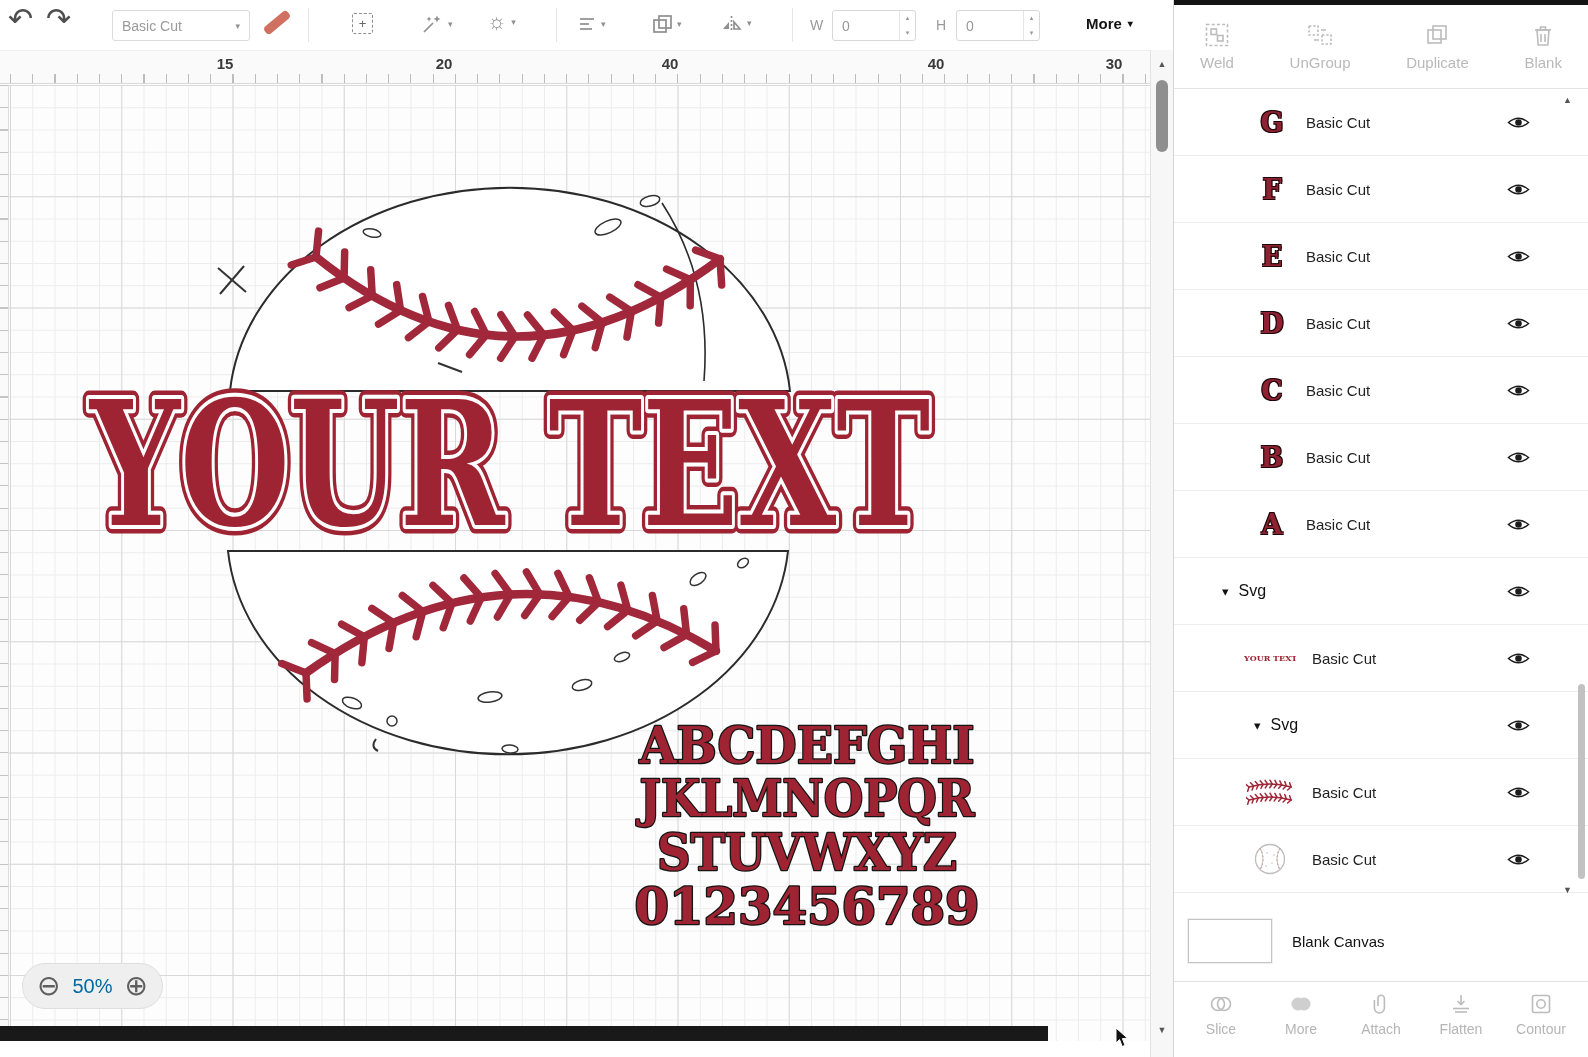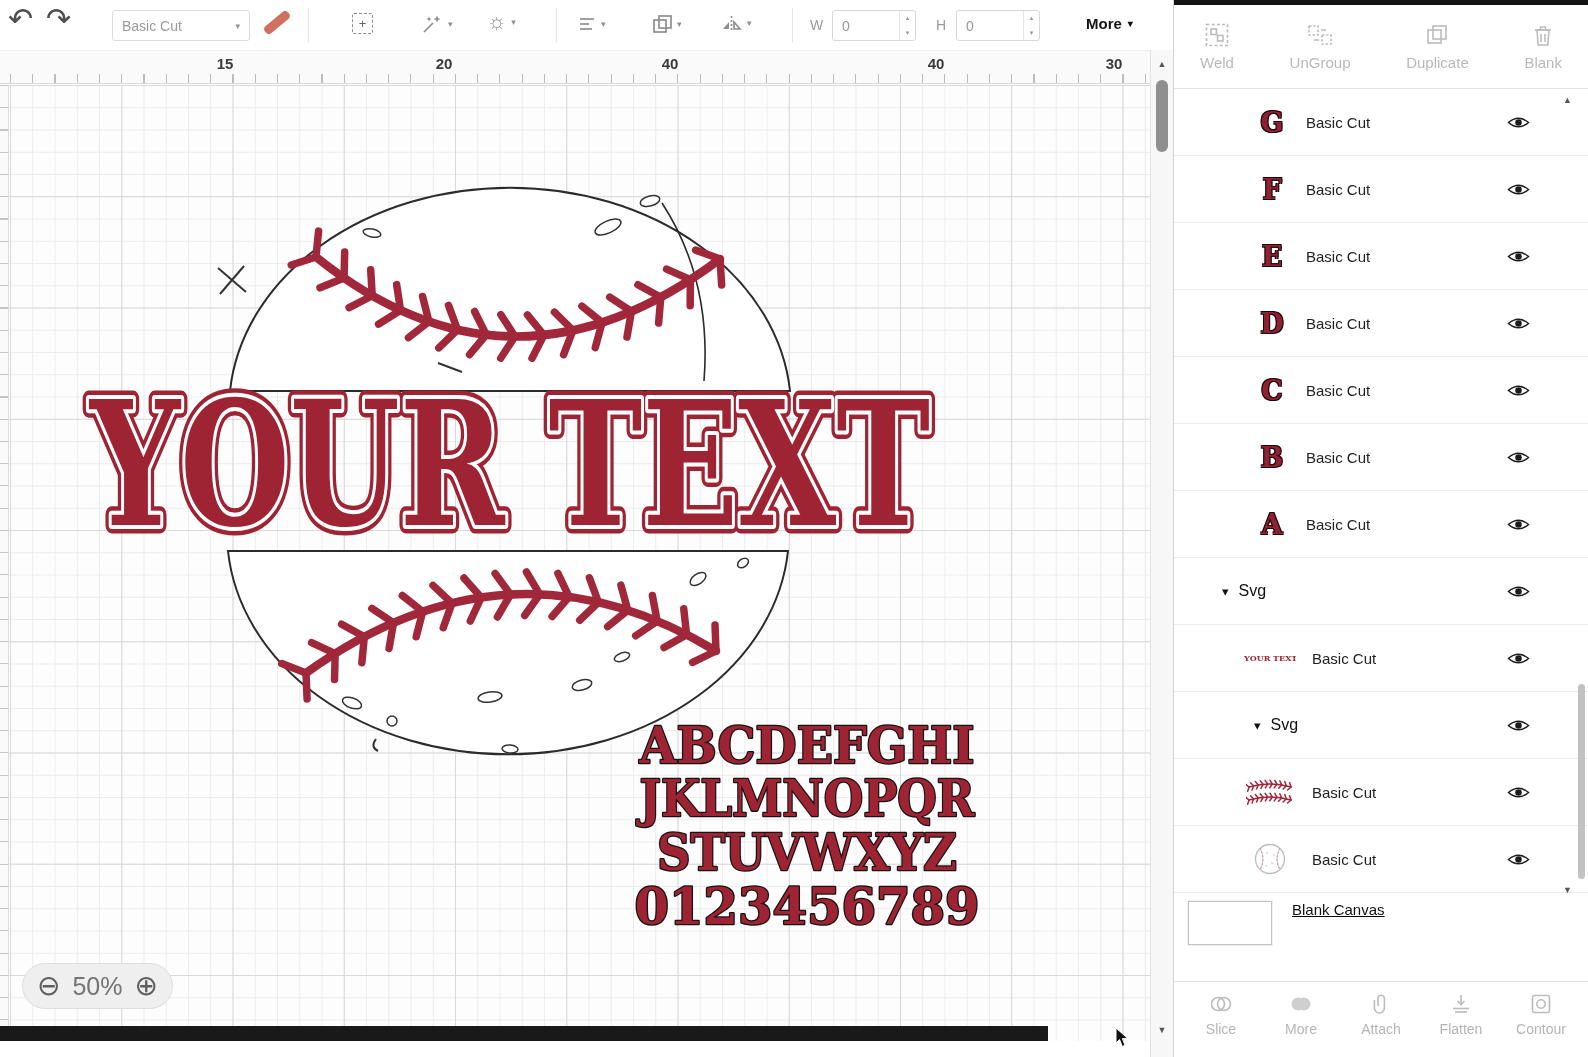--- a/index.html
+++ b/index.html
@@ -54,21 +54,21 @@
   .yt { font-family:"DejaVu Serif", serif; font-weight:700; font-size:172px; text-anchor:middle; }
   .yt-outer { fill:#9e2433; stroke:#9e2433; stroke-width:17; stroke-linejoin:round; }
   .yt-white { fill:#9e2433; stroke:#ffffff; stroke-width:8; stroke-linejoin:round; }
   .yt-fill  { fill:#9e2433; }
   .alpha { font-family:"DejaVu Serif", serif; font-weight:700; font-size:50px; text-anchor:middle;
     fill:#9e2433; stroke:#141414; stroke-width:2.6; paint-order:stroke; stroke-linejoin:round; }
   .scuff { fill:#fff; stroke:#333; stroke-width:1.5; }
   .zoom-pill { position:absolute; left:22px; bottom:32px; height:46px; border-radius:24px;
     background:#efefef; border:1px solid #dedede; display:flex; align-items:center; gap:12px; padding:0 14px; }
   .zoom-btn { font-size:28px; color:#5f5f5f; line-height:1; }
-  .zoom-label { font-size:25px; color:#737373; }
+  .zoom-label { font-size:20px; color:#0369a1; }
   .hscroll-dark { position:absolute; left:0; bottom:0; width:1048px; height:15px; background:#191919; }
   .cursor-svg { position:absolute; left:1115px; top:1027px; }
 
   
   .vscroll { position:absolute; left:1150px; top:50px; width:23px; height:1007px; background:#f7f7f7;
     border-left:1px solid #e2e2e2; }
   .vs-arrow { position:absolute; left:0; width:100%; text-align:center; font-size:9px; color:#555; }
   .vs-thumb { position:absolute; left:5px; top:30px; width:12px; height:72px; background:#8f8f8f; border-radius:6px; }
 
   
@@ -92,21 +92,21 @@
   .group-row { padding-left:48px; }
   .group-row.g2 { padding-left:80px; }
   .chev { font-size:13px; color:#111; margin-right:10px; }
   .group-label { font-size:16px; color:#111; }
   .sub { padding-left:70px; }
   .img-thumb { width:52px; display:flex; align-items:center; justify-content:center; }
   .yt-thumb { width:52px; font-family:"DejaVu Serif",serif; font-weight:700; font-size:8px;
     color:#9e2433; line-height:1; white-space:nowrap; overflow:hidden; }
   .list-arrow { position:absolute; right:16px; font-size:9px; color:#555; }
   .list-thumb { position:absolute; right:3px; top:595px; width:7px; height:195px; background:#c2c2c2; border-radius:4px; }
-  .blank-row { height:80px; display:flex; align-items:flex-start; gap:20px; padding-left:14px;text-decoration:underline; }
+  .blank-row { height:80px; display:flex; align-items:center; gap:20px; padding-left:14px; }
   .blank-swatch { width:84px; height:44px; background:#fff; border:1px solid #c4c4c4; box-shadow:0 0 0 1px #f0f0f0; }
   .blank-label { font-size:15px; color:#111; }
   .panel-footer { height:76px; border-top:1px solid #e2e2e2; display:flex; align-items:flex-start;
     justify-content:space-between; padding:10px 14px 0; }
   .f-act { display:flex; flex-direction:column; align-items:center; gap:5px; color:#b5b5b5; font-size:14px; width:66px; }
   .f-act svg { stroke:#bcbcbc; fill:none; stroke-width:1.6; }
 </style>
 </head>
 <body>
 

